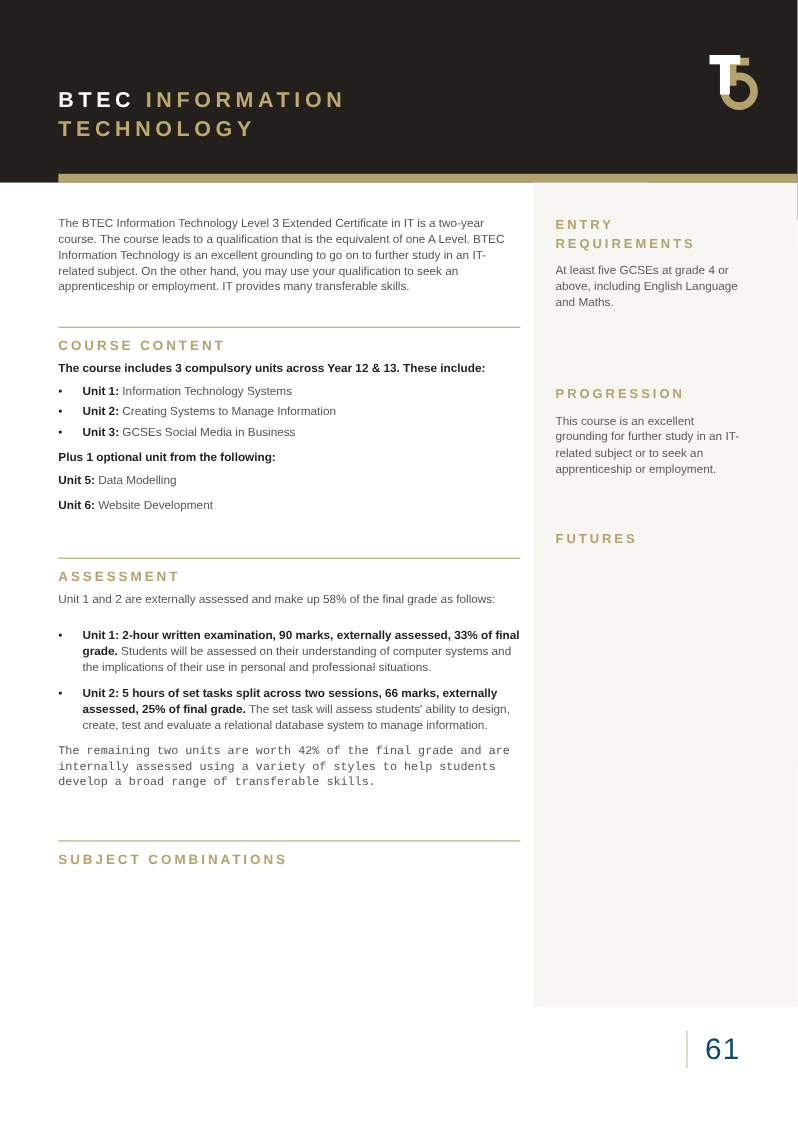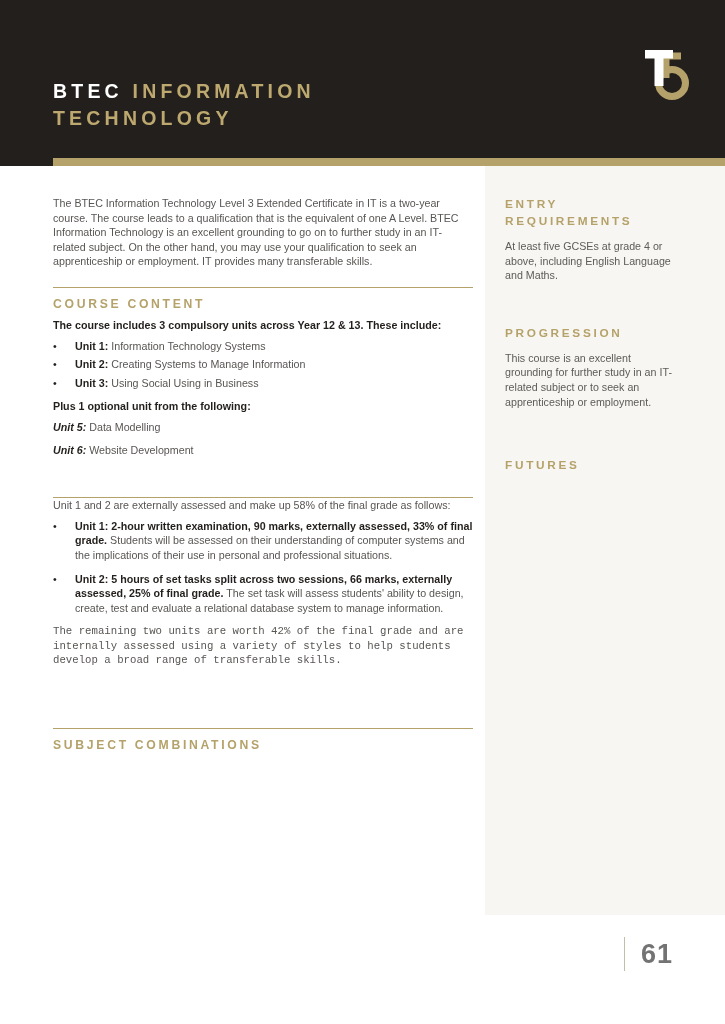--- a/index.html
+++ b/index.html
@@ -157,43 +157,43 @@
     color: #585653;
   }
   .bullet-text b { color: #231f1c; }
   .bullet-row.spaced { margin-bottom: 9px; }
   .plain-unit {
     font-size: 10.7px;
     line-height: 14.6px;
     color: #585653;
     margin-bottom: 8px;
   }
-  .plain-unit b { color: #231f1c; font-style: italic; }
+  .plain-unit b { color: #231f1c; }
 
   
   .footer {
     position: absolute;
     left: 0;
     top: 926px;
     width: 725px;
     height: 56px;
     display: flex;
     align-items: center;
     justify-content: flex-end;
   }
   .pagenum-rule {
     width: 1px;
     height: 34px;
     background: #c4bda8;
     margin-right: 16px;
   }
   .pagenum {
     font-size: 27px;
-    color: #737373;
-    font-weight: bold;
+    color: #0c4a6e;
+    font-weight: normal;
     letter-spacing: 1px;
     margin-right: 52px;
     line-height: 34px;
   }
 </style>
 </head>
 <body>
 
 <div class="header">
   <div class="header-title">
@@ -220,75 +220,76 @@
 </div>
 
 <div class="page">
 
   <div class="sidebar-panel"></div>
 
   <div class="main">
 
     <p class="intro">The BTEC Information Technology Level 3 Extended Certificate in IT is a two-year course. The course leads to a qualification that is the equivalent of one A Level. BTEC Information Technology is an excellent grounding to go on to further study in an IT-related subject. On the other hand, you may use your qualification to seek an apprenticeship or employment. IT provides many transferable skills.</p>
 
-    <div class="section" style="margin-top:18px;">
+    <div class="section" style="margin-top:28px;">
       <div class="rule"></div>
       <div class="sec-heading">COURSE CONTENT</div>
       <div class="body-strong">The course includes 3 compulsory units across Year 12 &amp; 13. These include:</div>
 
       <div class="bullet-row">
         <span class="bullet-dot">•</span>
         <span class="bullet-text"><b>Unit 1:</b><span> Information Technology Systems</span></span>
       </div>
       <div class="bullet-row">
         <span class="bullet-dot">•</span>
         <span class="bullet-text"><b>Unit 2:</b><span> Creating Systems to Manage Information</span></span>
       </div>
       <div class="bullet-row spaced">
         <span class="bullet-dot">•</span>
-        <span class="bullet-text"><b>Unit 3:</b><span> Using Social Using in Business</span></span>
+        <span class="bullet-text"><b>Unit 3:</b><span> GCSEs Social Media in Business</span></span>
       </div>
 
       <div class="body-strong" style="margin-top:8px;">Plus 1 optional unit from the following:</div>
 
       <div class="plain-unit"><b>Unit 5:</b><span> Data Modelling</span></div>
       <div class="plain-unit"><b>Unit 6:</b><span> Website Development</span></div>
     </div>
 
     <div class="section" style="margin-top:40px;">
       <div class="rule"></div>
-      <p class="body-text" style="margin-bottom:6px;">Unit 1 and 2 are externally assessed and make up 58% of the final grade as follows:</p>
+      <div class="sec-heading">ASSESSMENT</div>
+      <p class="body-text" style="margin-bottom:18px;">Unit 1 and 2 are externally assessed and make up 58% of the final grade as follows:</p>
 
       <div class="bullet-row spaced">
         <span class="bullet-dot">•</span>
         <span class="bullet-text"><b>Unit 1: 2-hour written examination, 90 marks, externally assessed, 33% of final grade.</b><span> Students will be assessed on their understanding of computer systems and the implications of their use in personal and professional situations.</span></span>
       </div>
       <div class="bullet-row spaced">
         <span class="bullet-dot">•</span>
         <span class="bullet-text"><b>Unit 2: 5 hours of set tasks split across two sessions, 66 marks, externally assessed, 25% of final grade.</b><span> The set task will assess students' ability to design, create, test and evaluate a relational database system to manage information.</span></span>
       </div>
 
       <p class="body-text" style="margin-top:9px;font-family:Liberation Mono, monospace;">The remaining two units are worth 42% of the final grade and are internally assessed using a variety of styles to help students develop a broad range of transferable skills.</p>
     </div>
 
-    <div class="section" style="margin-top:60px;">
+    <div class="section" style="margin-top:44px;">
       <div class="rule"></div>
       <div class="sec-heading">SUBJECT COMBINATIONS</div>
     </div>
 
   </div>
 
   <div class="sidebar">
 
     <div class="side-block">
       <div class="side-heading">ENTRY REQUIREMENTS</div>
       <p class="side-para">At least five GCSEs at grade 4 or above, including English Language and Maths.</p>
     </div>
 
-    <div class="side-block" style="margin-top:42px;">
+    <div class="side-block" style="margin-top:67px;">
       <div class="side-heading">PROGRESSION</div>
       <p class="side-para">This course is an excellent grounding for further study in an IT-related subject or to seek an apprenticeship or employment.</p>
     </div>
 
     <div class="side-block" style="margin-top:48px;">
       <div class="side-heading">FUTURES</div>
     </div>
 
   </div>
 </div>

